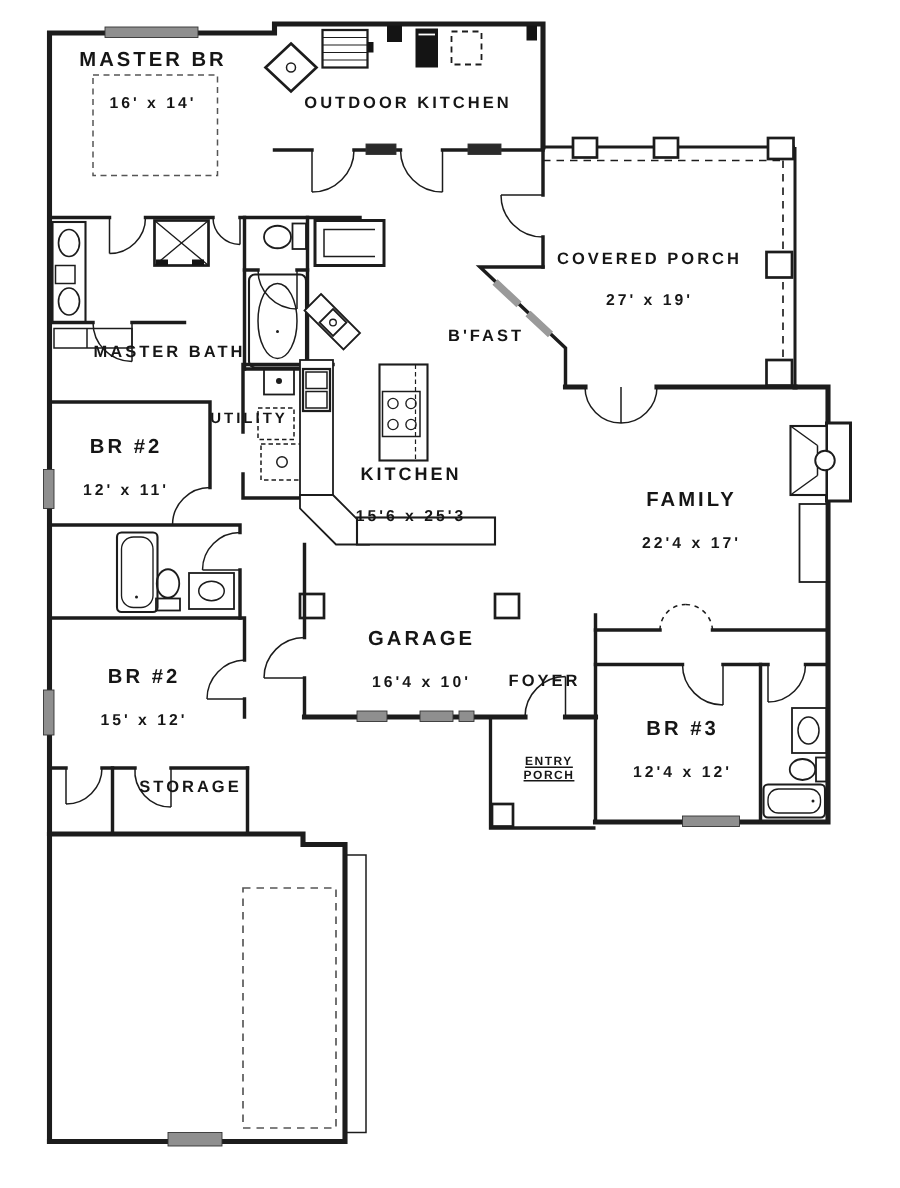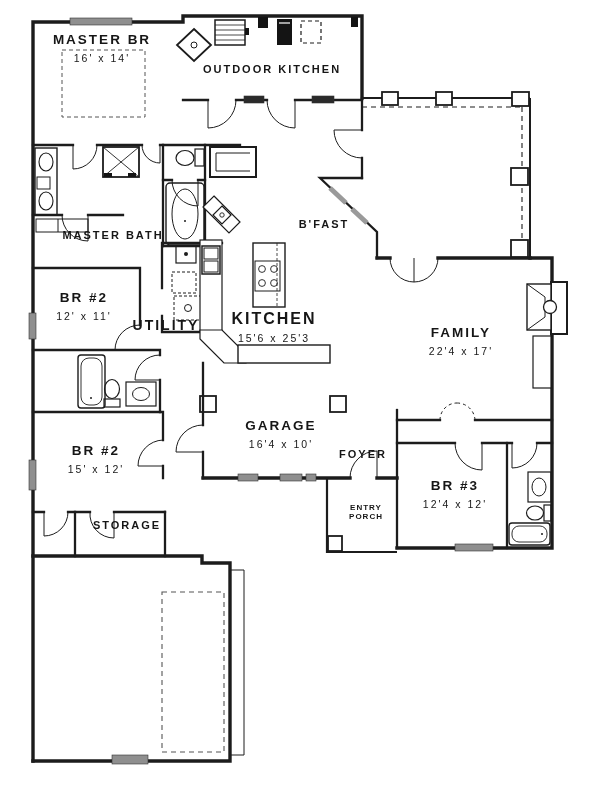--- a/index.html
+++ b/index.html
@@ -2,27 +2,27 @@
 <html><head>
 <meta charset="utf-8">
 <style>
   html,body{margin:0;padding:0;background:#ffffff;}
   .sheet{position:relative;width:600px;height:792px;background:#ffffff;overflow:hidden;
          font-family:"Liberation Sans", sans-serif;}
   .sheet svg{position:absolute;left:0;top:0;}
   .room-label{position:absolute;transform:translateX(-50%);text-align:center;color:#161616;
               font-weight:700;white-space:nowrap;line-height:1.1;}
   .room-label .rn{display:block;letter-spacing:2px;}
-  .room-label .rd{display:block;font-size:10.5px;letter-spacing:2px;margin-top:5px;font-weight:400;}
+  .room-label .rd{display:block;font-size:10.5px;letter-spacing:2px;margin-top:16px;font-weight:700;}
   .lg .rn{font-size:13.5px;}
   .md .rn{font-size:11px;}
-  .kmd .rn{font-size:16px;}
-  .sm .rn{font-size:14px;margin-top:44px;}
+  .kmd .rn{font-size:12px;}
+  .sm .rn{font-size:10px;}
   .xs{line-height:1.15;}
-  .xs .rn{font-size:8px;letter-spacing:1px;}
+  .xs .rn{font-size:8px;letter-spacing:1px;text-decoration:underline;}
   .wrap{white-space:normal;width:52px;}
 </style>
 </head>
 <body>
 
 <div class="sheet">
 
 <svg width="600" height="792" viewBox="0 0 600 792">
 
   <g stroke="#1c1c1c" stroke-width="3.4" fill="none" stroke-linecap="square">
@@ -246,20 +246,24 @@
 
 </svg>
 
 <div class="room-label lg" style="left:102px;top:33px;">
   <span class="rn">MASTER BR</span>
   <span class="rd">16' x 14'</span>
 </div>
 <div class="room-label md" style="left:272px;top:63px;">
   <span class="rn">OUTDOOR KITCHEN</span>
 </div>
+<div class="room-label md" style="left:433px;top:167px;">
+  <span class="rn">COVERED PORCH</span>
+  <span class="rd">27' x 19'</span>
+</div>
 <div class="room-label md" style="left:113px;top:189px;margin-top:40px;">
   <span class="rn">MASTER BATH</span>
 </div>
 <div class="room-label md" style="left:324px;top:218px;">
   <span class="rn">B'FAST</span>
 </div>
 <div class="room-label sm" style="left:166px;top:274px;">
   <span class="rn">UTILITY</span>
 </div>
 <div class="room-label lg" style="left:84px;top:291px;">

